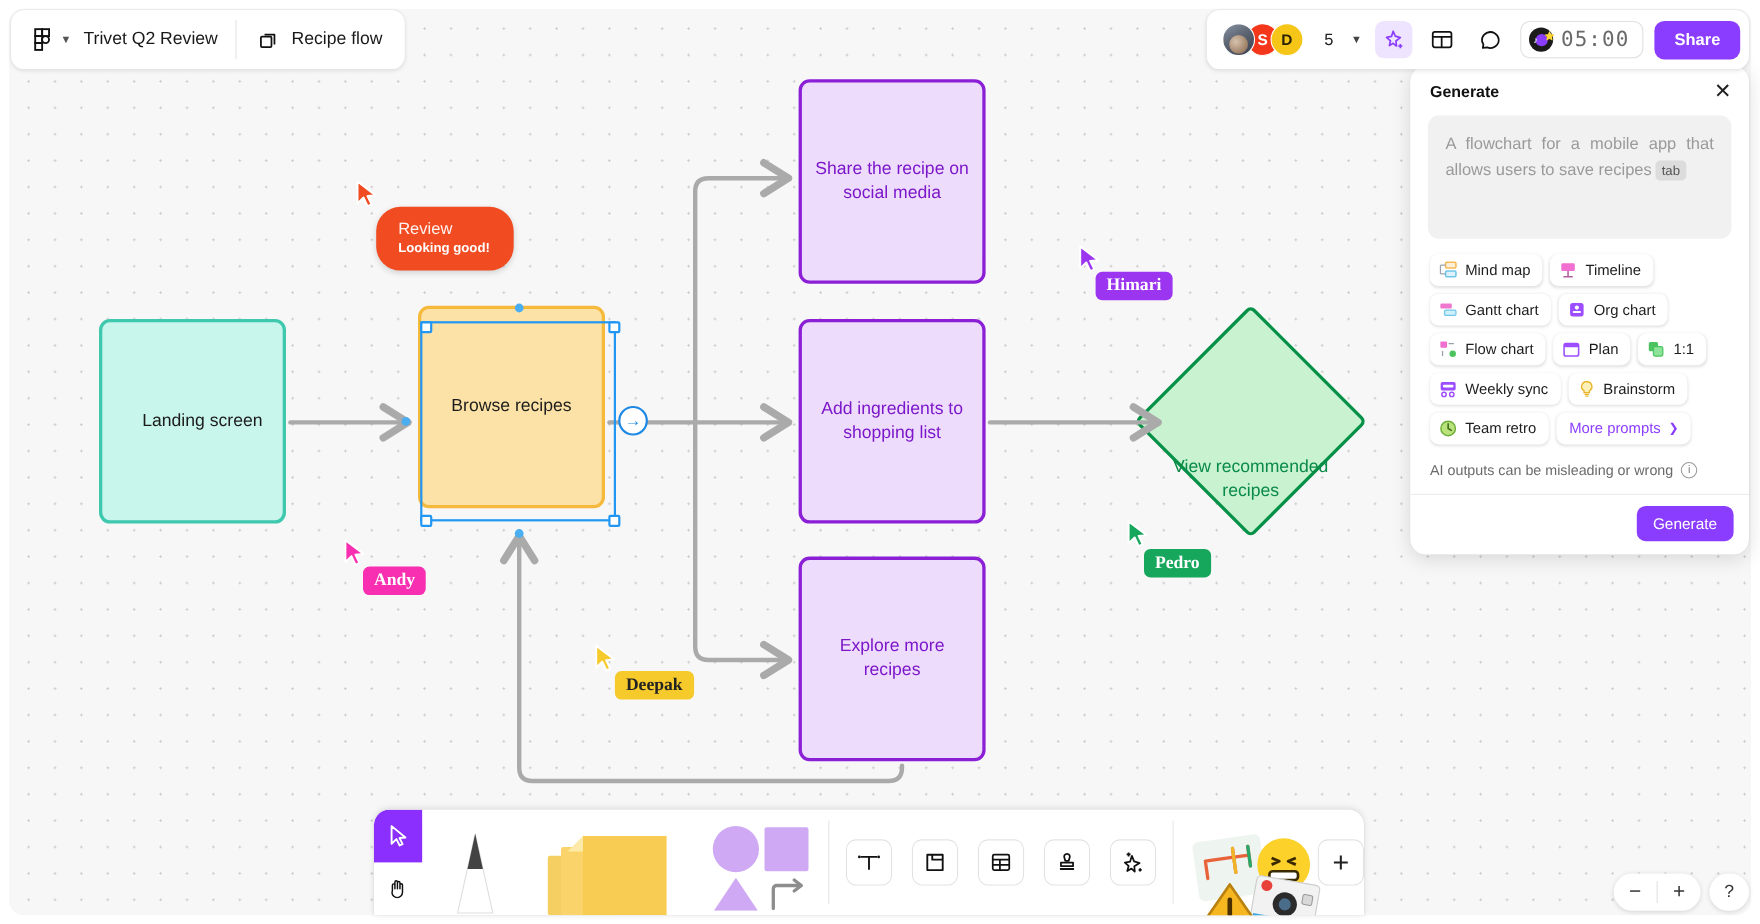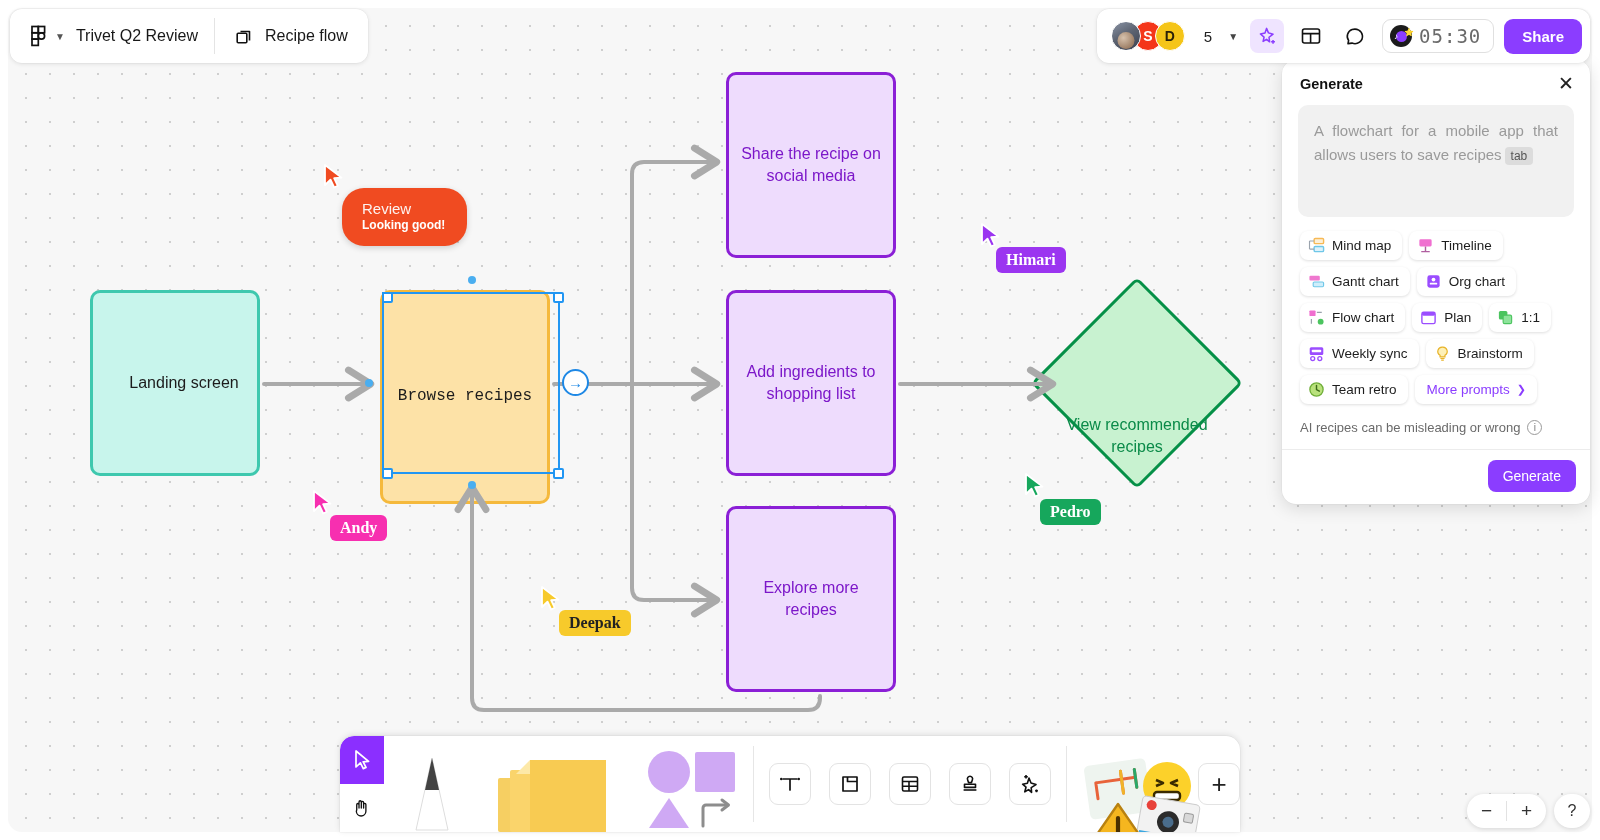--- a/index.html
+++ b/index.html
@@ -273,21 +273,21 @@
 </head>
 <body>
 
 <div id="app">
   <div id="canvas">
 
     <div class="node teal" style="left:82px; top:282px; width:170px; height:186px;">
       <span>Landing screen</span>
     </div>
 
-    <div class="node amber" style="left:372px; top:282px; width:170px; height:214px;font-family:Liberation Mono, monospace;">
+    <div class="node amber" style="left:372px; top:270px; width:170px; height:184px;">
       <span>Browse recipes</span>
     </div>
 
     <div class="node lilac" style="left:718px; top:64px; width:170px; height:186px;">
       <span>Share the recipe on social media</span>
     </div>
 
     <div class="node lilac" style="left:718px; top:282px; width:170px; height:186px;">
       <span>Add ingredients to shopping list</span>
     </div>
@@ -443,21 +443,21 @@
       <svg width="22" height="22" viewBox="0 0 22 22">
         <path d="M18.4,10.4 A7.6,7.2 0 1 0 4.6,15.4 L4,18.6 L8,18.1 A7.6,7.2 0 0 0 18.4,10.4 Z" fill="none" stroke="#111" stroke-width="1.6" stroke-linejoin="round"></path>
       </svg>
     </div>
 
     <div class="timer">
       <div class="record">
         <span>♪</span>
         <span class="star-badge">⭐</span>
       </div>
-      <span class="timer-digits">05:30</span>
+      <span class="timer-digits">05:00</span>
     </div>
 
     <button class="share-btn">Share</button>
   </div>
 
   <div class="gen-panel">
     <div class="gen-head">
       <span class="gen-title">Generate</span>
       <span class="gen-close">✕</span>
     </div>
@@ -546,21 +546,21 @@
         </svg>
         <span>Team retro</span>
       </div>
       <div class="chip more">
         <span>More prompts</span>
         <span style="font-size:11px;">❯</span>
       </div>
     </div>
 
     <div class="gen-note">
-      <span>AI recipes can be misleading or wrong</span>
+      <span>AI outputs can be misleading or wrong</span>
       <span class="info-i">i</span>
     </div>
 
     <div class="gen-foot">
       <button class="gen-btn">Generate</button>
     </div>
   </div>
 
   <div class="bottombar">
     <div class="pointer-col">

